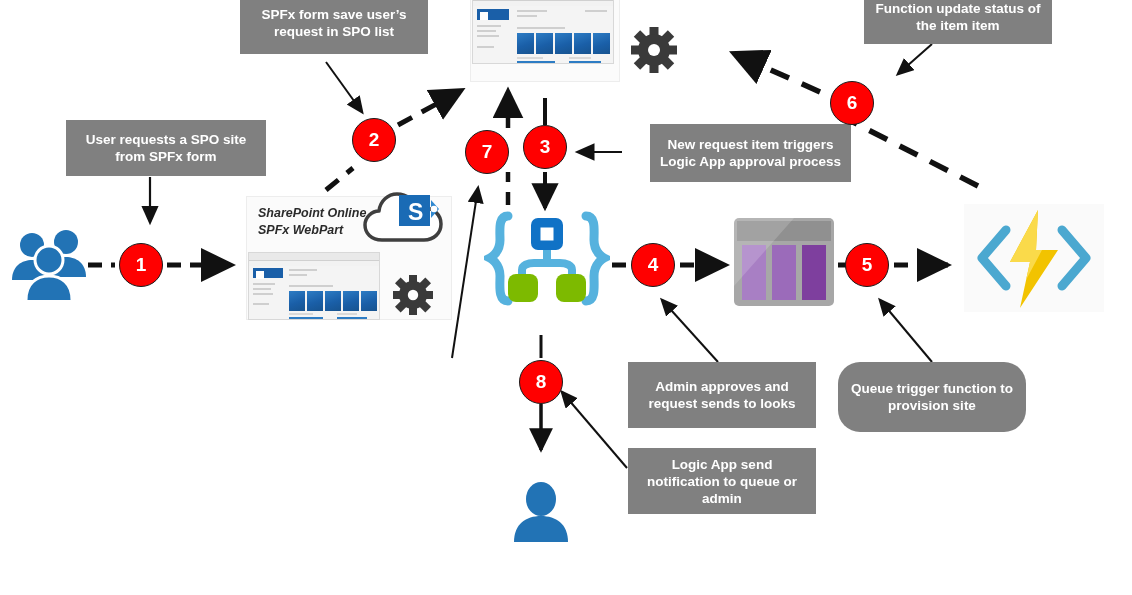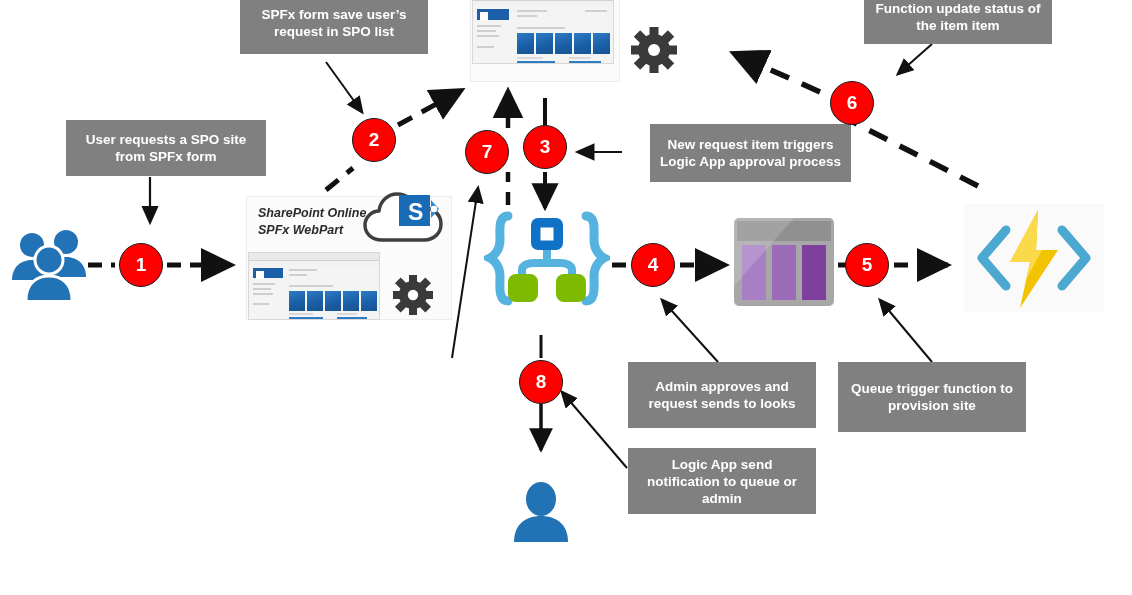--- a/index.html
+++ b/index.html
@@ -213,21 +213,21 @@
 
   <div class="note" style="left:864px; top:-10px; width:188px; height:54px;">
     <span>Function update status of the item item</span>
   </div>
 
 
   <div class="note" style="left:628px; top:362px; width:188px; height:66px;">
     <span>Admin approves and request sends to looks</span>
   </div>
 
-  <div class="note" style="left:838px; top:362px; width:188px; height:70px;">
+  <div class="note" style="left:838px; top:362px; width:188px; height:70px;border-radius:22px;">
     <span>Queue trigger function to provision site</span>
   </div>
 
   <div class="note" style="left:628px; top:448px; width:188px; height:66px;">
     <span>Logic App send notification to queue or admin</span>
   </div>
 
   <div class="iconbox" style="left:8px; top:228px; width:82px; height:76px;">
     <svg viewBox="0 0 82 76" width="82" height="76">
       <g fill="#2273B5">

